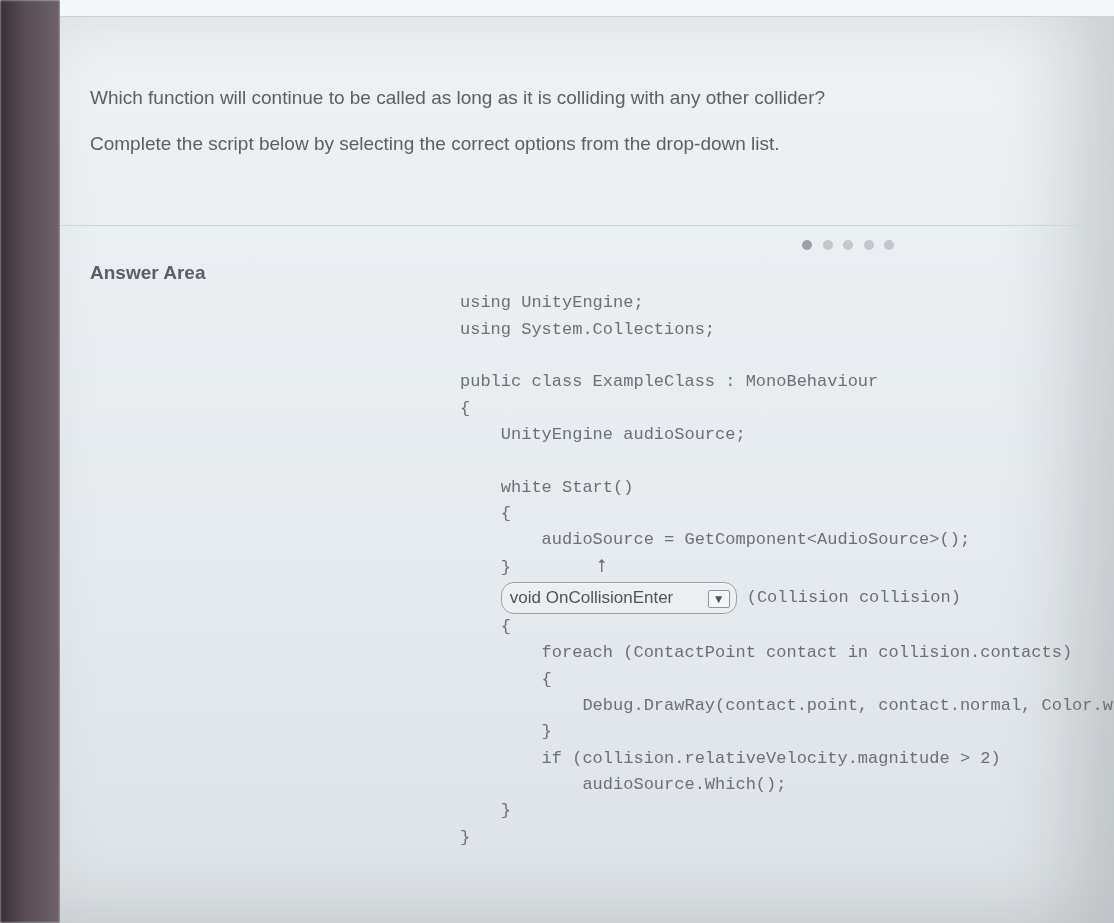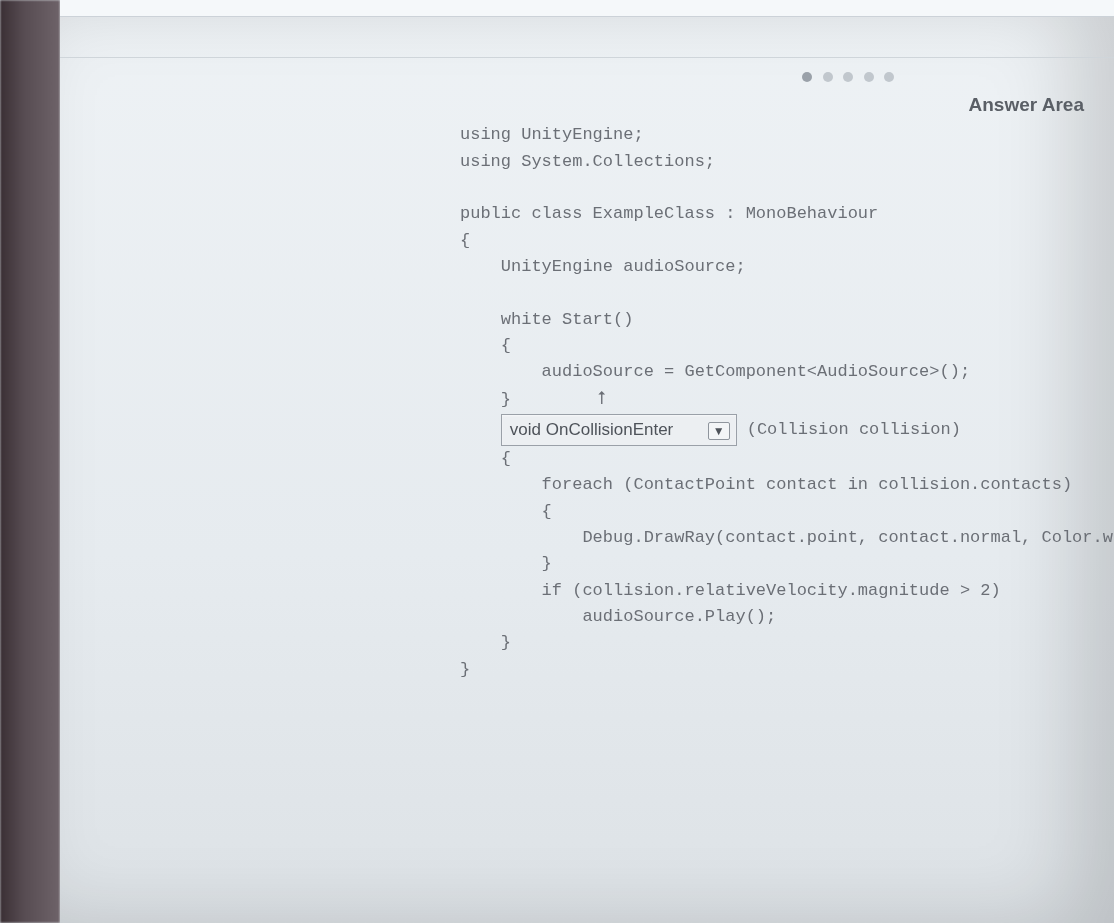--- a/index.html
+++ b/index.html
@@ -60,38 +60,37 @@
   }
   .dot.active { background: #9aa1a9; }
   .answer-area {
     padding: 0 30px 40px 30px;
   }
   .answer-label {
     font-size: 19px;
     color: #5a5f66;
     font-weight: 600;
     margin-top: 0;
-    text-align: right;
   }
   .code-block {
     margin-left: 370px;
     margin-top: -20px;
     font-family: "Courier New", Courier, monospace;
     font-size: 17px;
     color: #6b6f76;
     line-height: 1.55;
     white-space: pre;
   }
   .code-line { }
   .dropdown {
     display: inline-block;
     vertical-align: middle;
     border: 1px solid #9aa0a8;
     background: #eceff2;
-    border-radius: 0;
+    border-radius: 13px;
     padding: 2px 6px 2px 8px;
     font-family: Arial, Helvetica, sans-serif;
     font-size: 17px;
     color: #4e535a;
     box-shadow: inset 0 1px 2px rgba(255,255,255,0.6);
     cursor: pointer;
     user-select: none;
   }
   .dropdown .dd-text {
     display: inline-block;
@@ -129,20 +128,24 @@
   }
 </style>
 </head>
 <body>
 
 <div class="left-edge"></div>
 
 <div class="window">
   <div class="top-bar"></div>
 
+  <div class="question-block">
+    <div class="question-text">Which function will continue to be called as long as it is colliding with any other collider?</div>
+    <div class="instruction-text">Complete the script below by selecting the correct options from the drop-down list.</div>
+  </div>
 
   <div class="separator"></div>
 
   <div class="dots">
     <span class="dot active"></span>
     <span class="dot"></span>
     <span class="dot"></span>
     <span class="dot"></span>
     <span class="dot"></span>
   </div>
@@ -162,18 +165,18 @@
 <span class="code-line">    {</span>
 <span class="code-line">        audioSource = GetComponent&lt;AudioSource&gt;();</span>
 <span class="code-line">    }</span><span class="cursor">        ⭡</span>
 <span>    </span><span class="dropdown"><span class="dd-text">void OnCollisionEnter</span><span class="dd-arrow">▼</span></span><span class="param-text">(Collision collision)</span>
 <span class="code-line">    {</span>
 <span class="code-line">        foreach (ContactPoint contact in collision.contacts)</span>
 <span class="code-line">        {</span>
 <span class="code-line">            Debug.DrawRay(contact.point, contact.normal, Color.white);</span>
 <span class="code-line">        }</span>
 <span class="code-line">        if (collision.relativeVelocity.magnitude &gt; 2)</span>
-<span class="code-line">            audioSource.Play();</span>
+<span class="code-line">            audioSource.Which();</span>
 <span class="code-line">    }</span>
 <span class="code-line">}</span>
     </div>
   </div>
 </div>
 
 </body></html>

